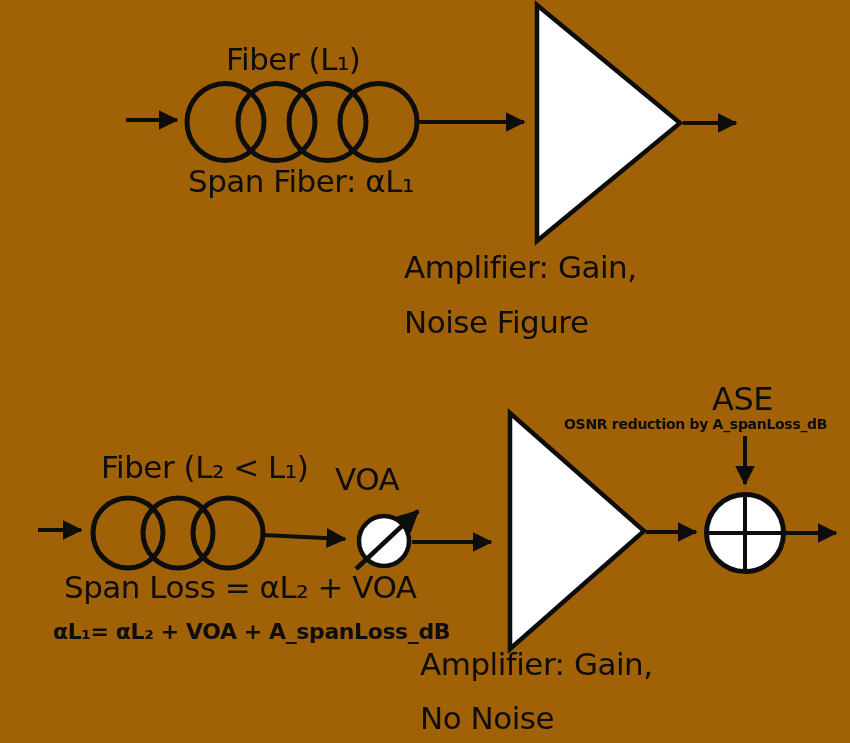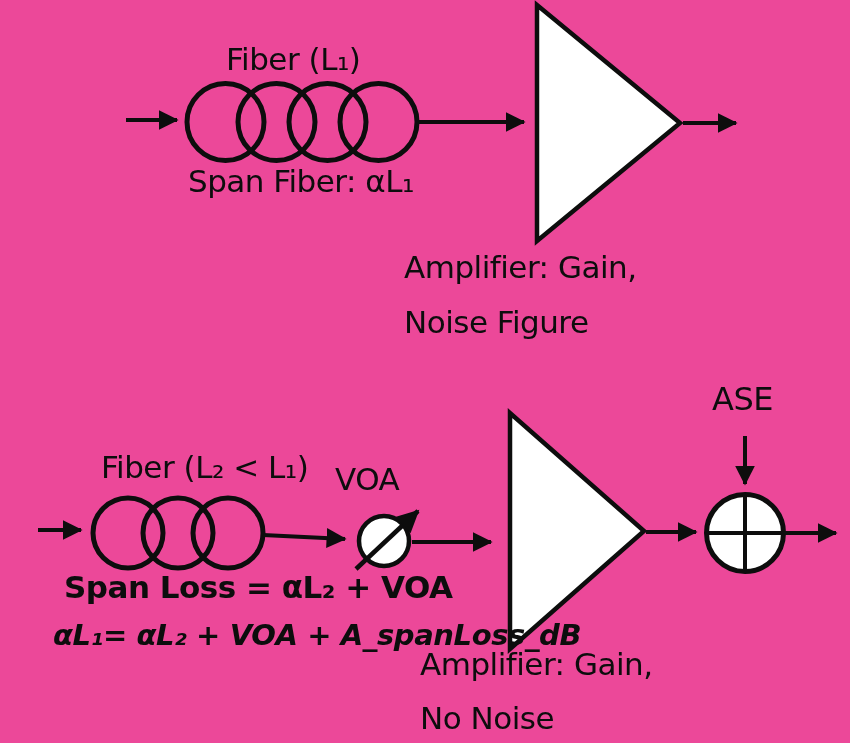--- a/index.html
+++ b/index.html
@@ -1,34 +1,34 @@
 <!DOCTYPE html>
 <html><head>
 <meta charset="utf-8">
 <style>
   html, body { margin: 0; padding: 0; background: #ffffff; }
   .canvas {
     position: relative;
     width: 850px;
     height: 743px;
-    background: #ec4899;
+    background: #a16207;
     font-family: "DejaVu Sans", "Liberation Sans", sans-serif;
     color: #0d0d0d;
     overflow: hidden;
   }
   .canvas svg { position: absolute; left: 0; top: 0; }
   .label {
     position: absolute;
     white-space: nowrap;
     line-height: 1.0;
     color: #0d0d0d;
     letter-spacing: -0.5px;
   }
   .t32 { font-size: 31px; }
-  .eq   { font-size: 29px; font-weight: bold; letter-spacing: -0.4px; font-style: italic; }
+  .eq   { font-size: 22px; font-weight: bold; letter-spacing: -0.4px; }
   .note { font-size: 14px; font-weight: bold; letter-spacing: -0.3px; }
   .ase  { font-size: 32px; }
 </style>
 </head>
 <body>
 
 <div class="canvas">
 
   <svg width="850" height="743" viewBox="0 0 850 743">
     <defs>
@@ -88,23 +88,24 @@
 
   <div class="label t32" style="left:188px; top:166px;">Span Fiber: αL₁</div>
 
   <div class="label t32" style="left:404px; top:252px;">Amplifier: Gain,</div>
   <div class="label t32" style="left:101px; top:452px;">Fiber (L₂ &lt; L₁)</div>
 
   <div class="label t32" style="left:404px; top:307px;">Noise Figure</div>
 
   <div class="label t32" style="left:335px; top:464px;">VOA</div>
 
-  <div class="label t32" style="left:64px; top:572px;font-weight:bold;">Span Loss = αL₂ + VOA</div>
+  <div class="label t32" style="left:64px; top:572px;">Span Loss = αL₂ + VOA</div>
 
   <div class="label eq" style="left:53px; top:621px;">αL₁= αL₂ + VOA + A_spanLoss_dB</div>
 
   <div class="label ase" style="left:712px; top:383px;">ASE</div>
 
+  <div class="label note" style="left:564px; top:417px;">OSNR reduction by A_spanLoss_dB</div>
 
   <div class="label t32" style="left:420px; top:649px;">Amplifier: Gain,</div>
   <div class="label t32" style="left:420px; top:703px;">No Noise</div>
 
 </div>
 
 </body></html>

